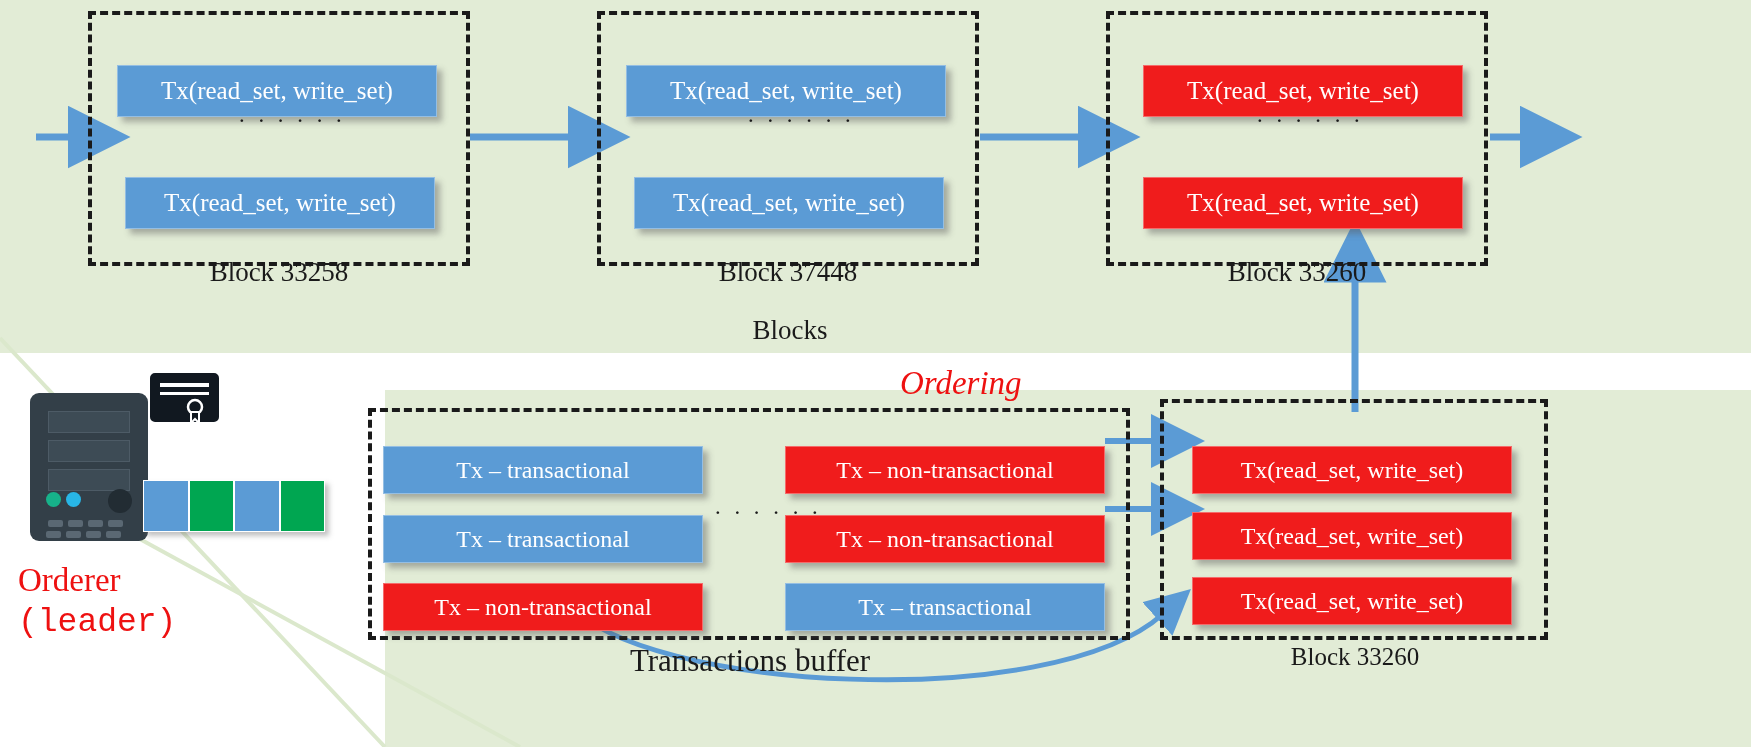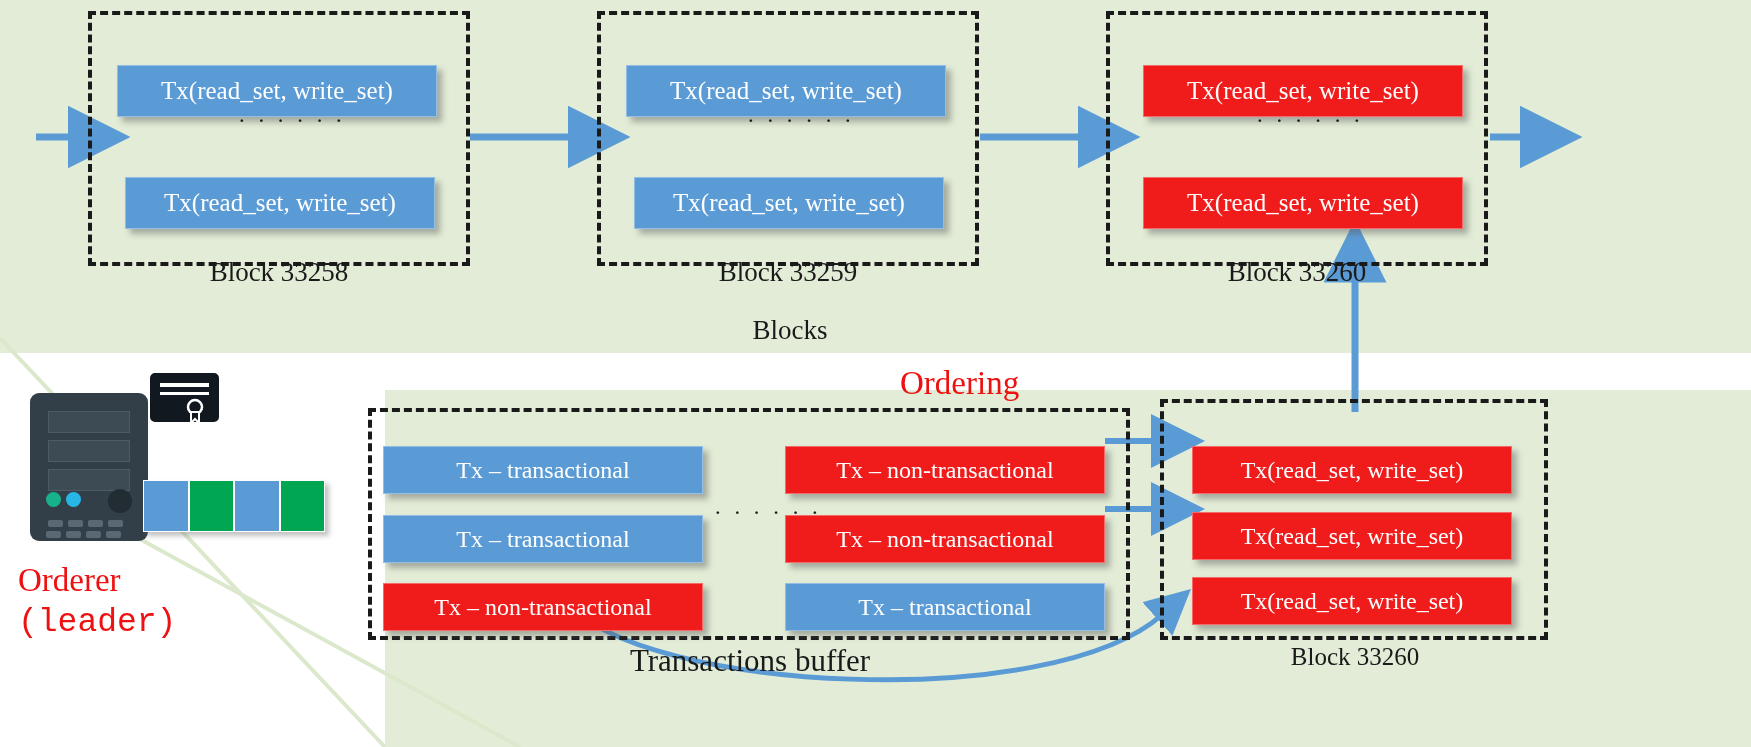--- a/index.html
+++ b/index.html
@@ -85,21 +85,21 @@
 <div class="dashed-box" style="left:88px;top:11px;width:382px;height:255px;"></div>
 <div class="txbox blue" style="left:117px;top:37px;width:320px;height:52px;font-size:25px;">Tx(read_set, write_set)</div>
 <div class="dots" style="left:238px;top:108px;font-size:23px;">· · · · · ·</div>
 <div class="txbox blue" style="left:125px;top:149px;width:310px;height:52px;font-size:25px;">Tx(read_set, write_set)</div>
 <div class="caption" style="left:88px;top:218px;width:382px;font-size:27px;">Block 33258</div>
 
 <div class="dashed-box" style="left:597px;top:11px;width:382px;height:255px;"></div>
 <div class="txbox blue" style="left:626px;top:37px;width:320px;height:52px;font-size:25px;">Tx(read_set, write_set)</div>
 <div class="dots" style="left:747px;top:108px;font-size:23px;">· · · · · ·</div>
 <div class="txbox blue" style="left:634px;top:149px;width:310px;height:52px;font-size:25px;">Tx(read_set, write_set)</div>
-<div class="caption" style="left:597px;top:218px;width:382px;font-size:27px;">Block 33259</div>
+<div class="caption" style="left:597px;top:218px;width:382px;font-size:27px;">Block 37448</div>
 
 <div class="dashed-box" style="left:1106px;top:11px;width:382px;height:255px;"></div>
 <div class="txbox red" style="left:1143px;top:37px;width:320px;height:52px;font-size:25px;">Tx(read_set, write_set)</div>
 <div class="dots" style="left:1256px;top:108px;font-size:23px;">· · · · · ·</div>
 <div class="txbox red" style="left:1143px;top:149px;width:320px;height:52px;font-size:25px;">Tx(read_set, write_set)</div>
 <div class="caption" style="left:1106px;top:218px;width:382px;font-size:27px;">Block 33260</div>
 
 <div class="caption" style="left:660px;top:276px;width:260px;font-size:27px;">Blocks</div>
 
 <div id="server-icon">
@@ -132,21 +132,21 @@
 <div id="ledger">
   <div style="background:#5b9bd5;"></div>
   <div style="background:#00a651;"></div>
   <div style="background:#5b9bd5;"></div>
   <div style="background:#00a651;"></div>
 </div>
 
 <div class="red-label" style="left:18px;top:562px;font-size:33px;">Orderer</div>
 <div class="red-label" style="left:18px;top:604px;font-size:33px;font-family:Liberation Mono, monospace;">(leader)</div>
 
-<div class="red-label" style="left:900px;top:365px;font-size:33px;">Ordering</div>
+<div class="red-label" style="left:900px;top:365px;font-size:33px;font-style:italic;">Ordering</div>
 
 <div class="dashed-box" style="left:368px;top:408px;width:762px;height:232px;"></div>
 
 <div class="txbox blue" style="left:383px;top:418px;width:320px;height:48px;font-size:24px;">Tx –  transactional</div>
 <div class="txbox blue" style="left:383px;top:487px;width:320px;height:48px;font-size:24px;">Tx –  transactional</div>
 <div class="txbox red" style="left:383px;top:555px;width:320px;height:48px;font-size:24px;">Tx –  non-transactional</div>
 
 <div class="dots" style="left:714px;top:500px;font-size:23px;">· · · · · ·</div>
 
 <div class="txbox red" style="left:785px;top:418px;width:320px;height:48px;font-size:24px;">Tx –  non-transactional</div>

